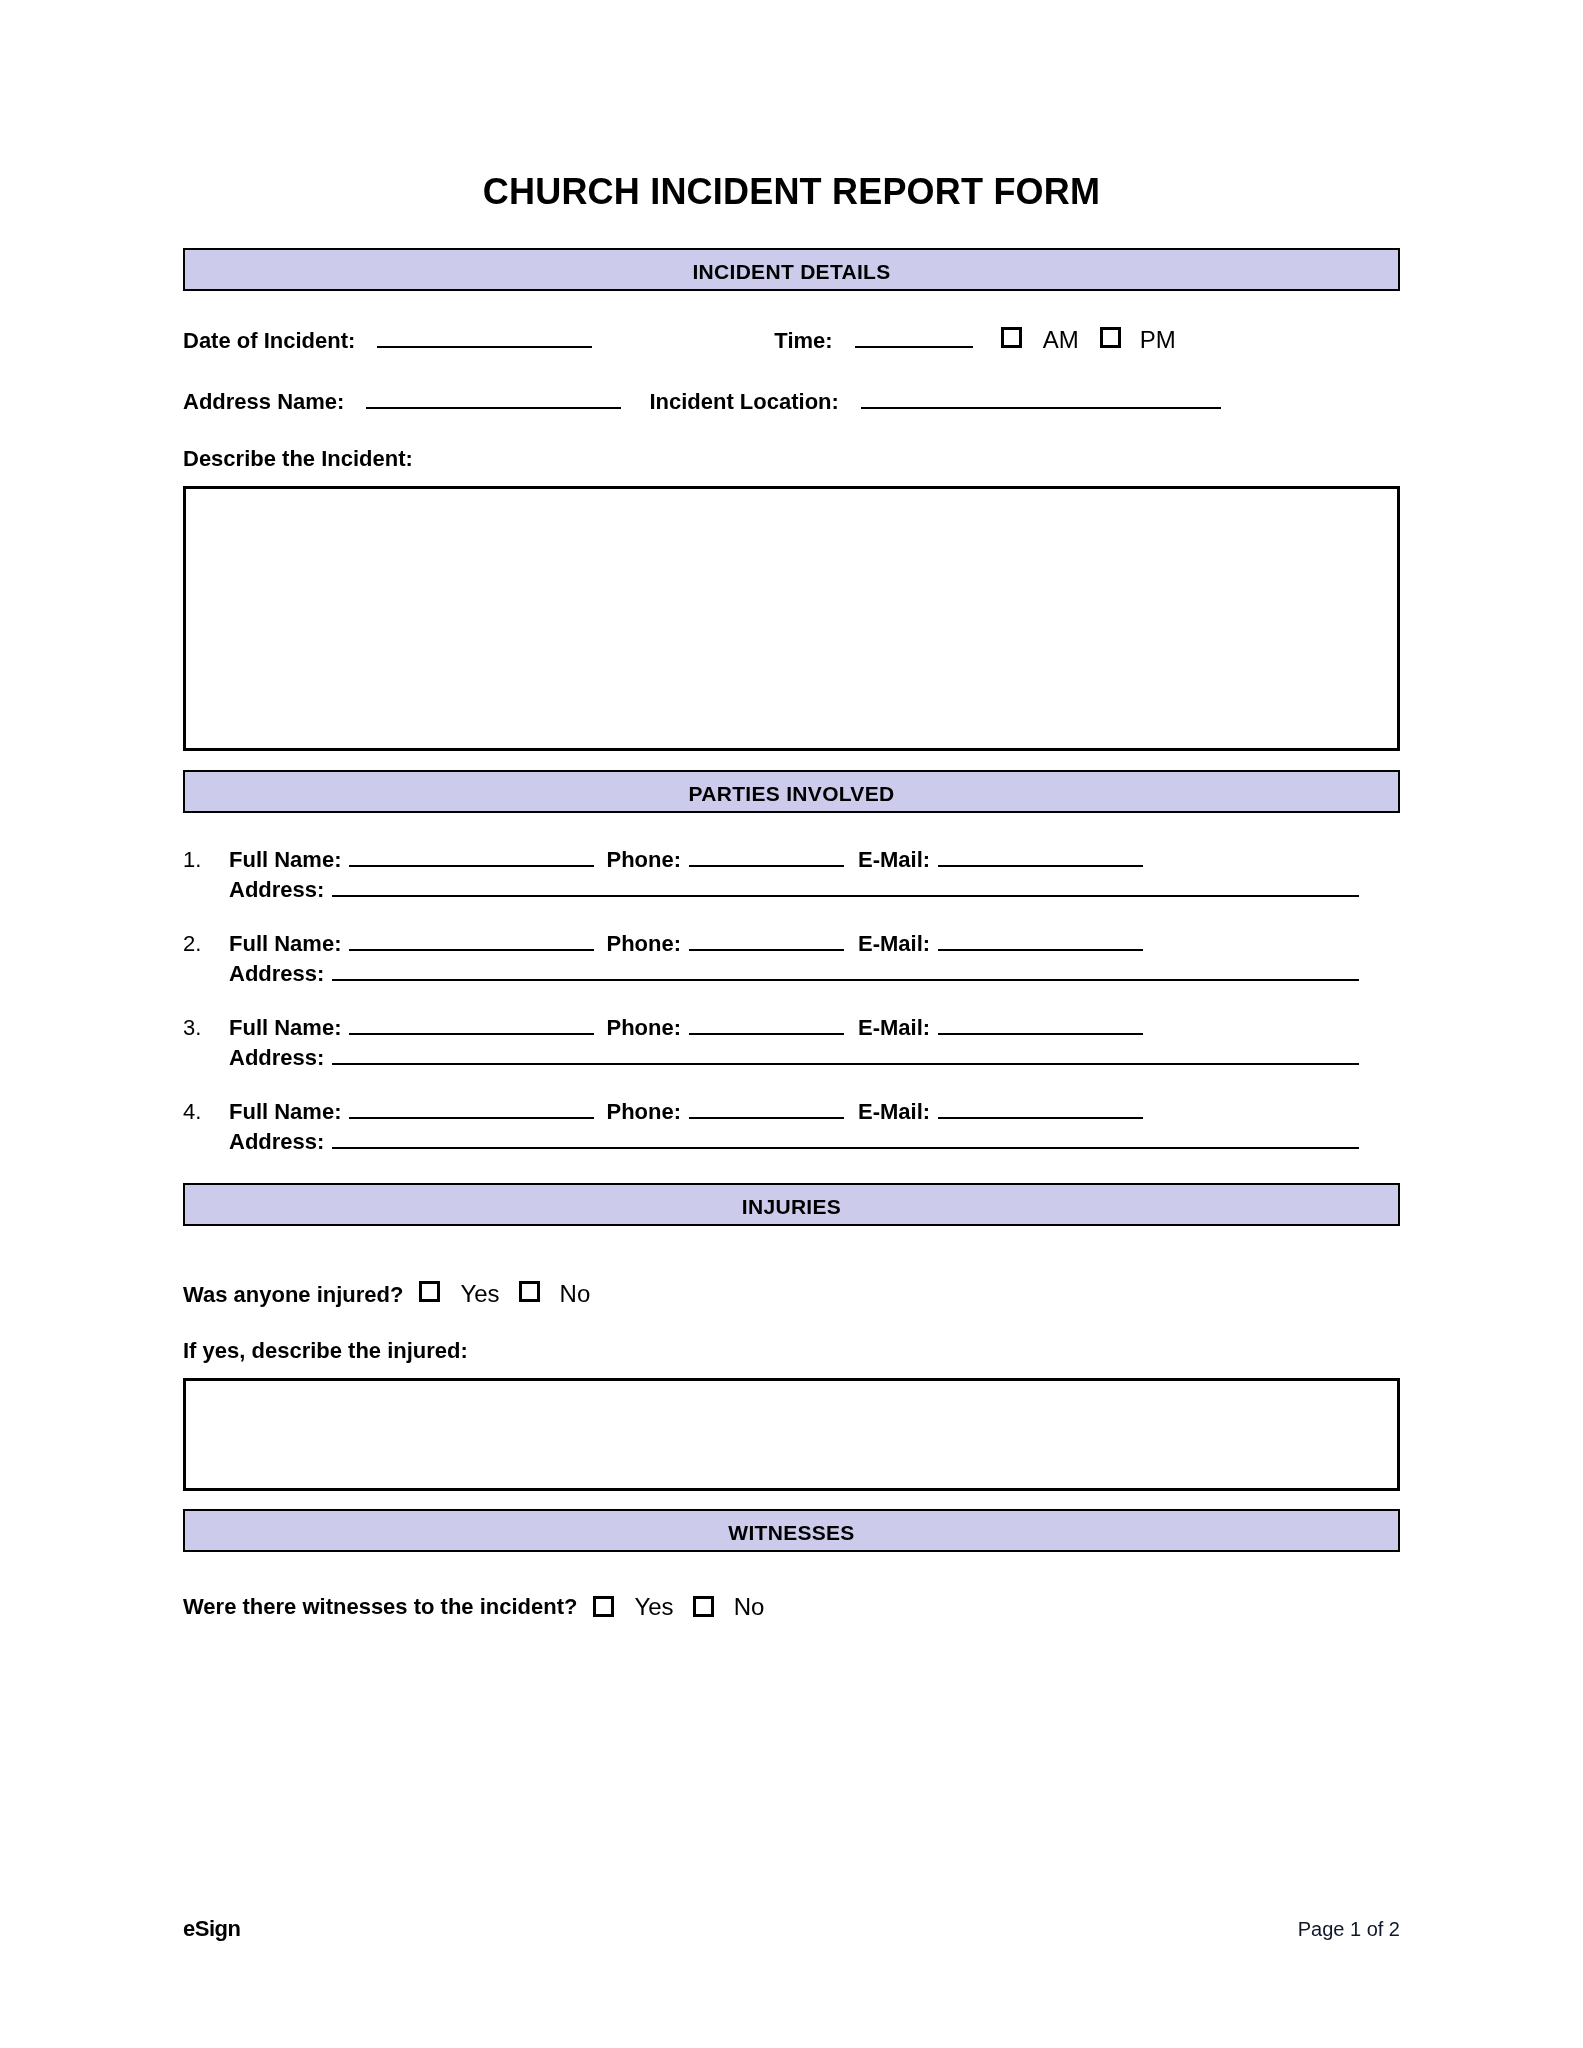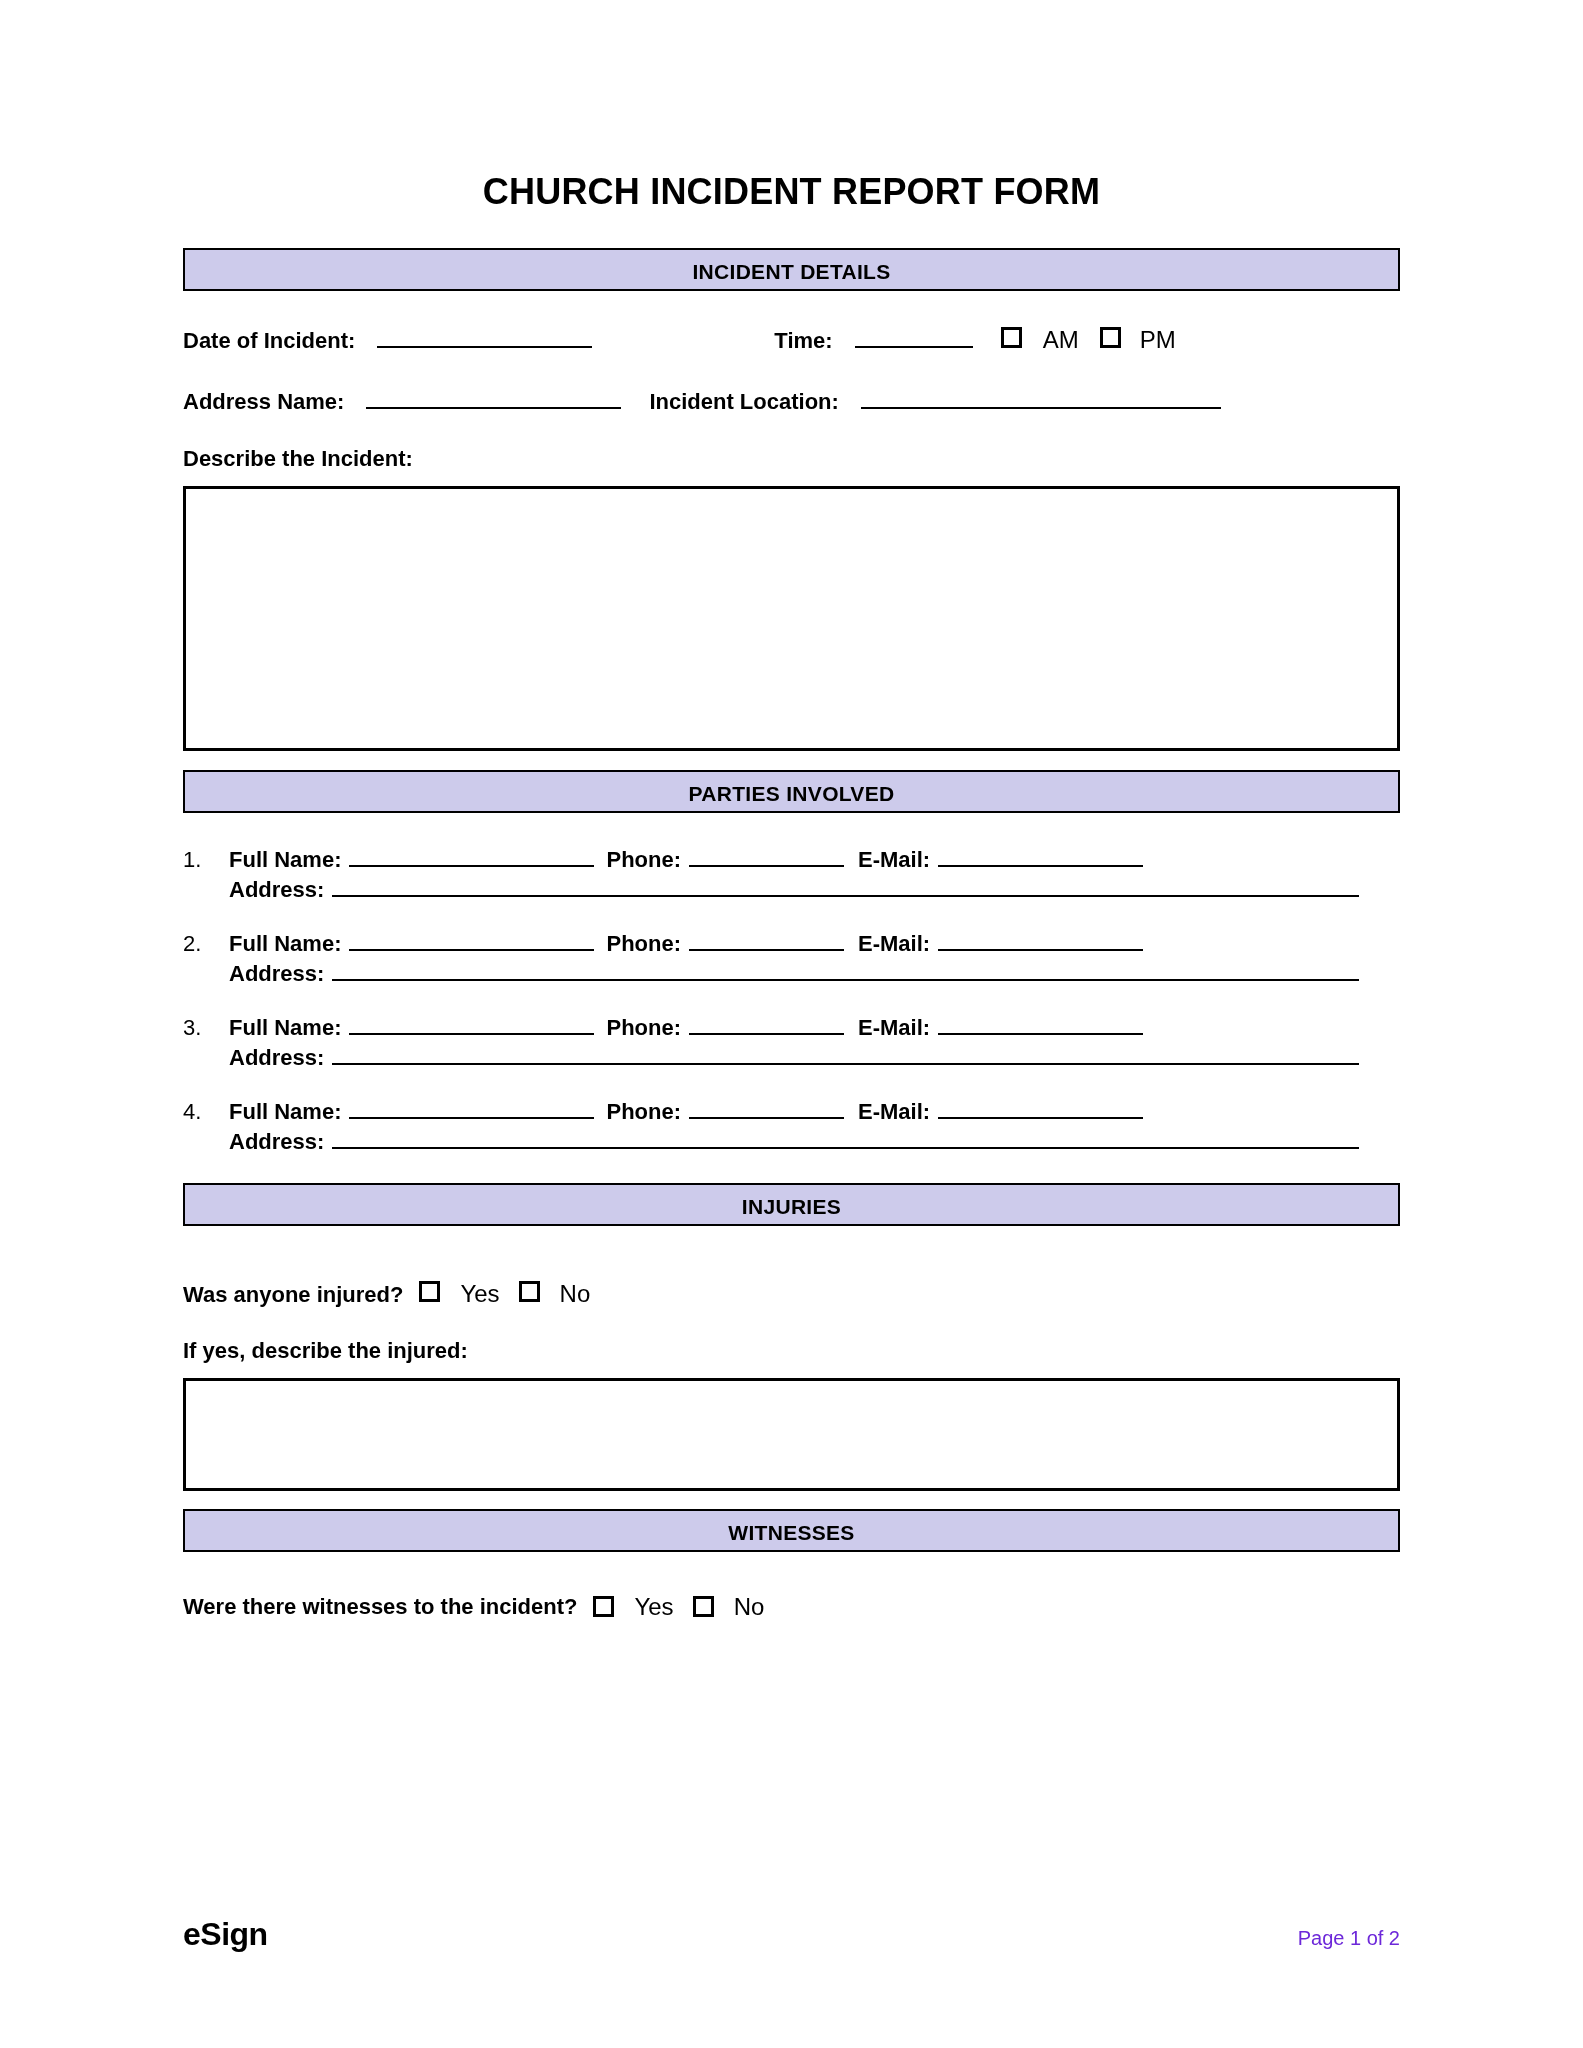--- a/index.html
+++ b/index.html
@@ -116,29 +116,29 @@
   .footer {
     position: absolute;
     left: 183px;
     top: 1916px;
     width: 1217px;
     display: flex;
     justify-content: space-between;
     align-items: baseline;
   }
   .esign-logo {
-    font-size: 32px;
+    font-size: 22px;
     font-weight: bold;
     letter-spacing: -0.5px;
     text-align: right;
   }
   .page-num {
     font-size: 20px;
     font-weight: normal;
-    color: #6d28d9;
+    color: #0f172a;
   }
 </style>
 </head>
 <body>
 
 <div class="page">
 
   <div class="content">
 
     <div class="form-title">CHURCH INCIDENT REPORT FORM</div>

